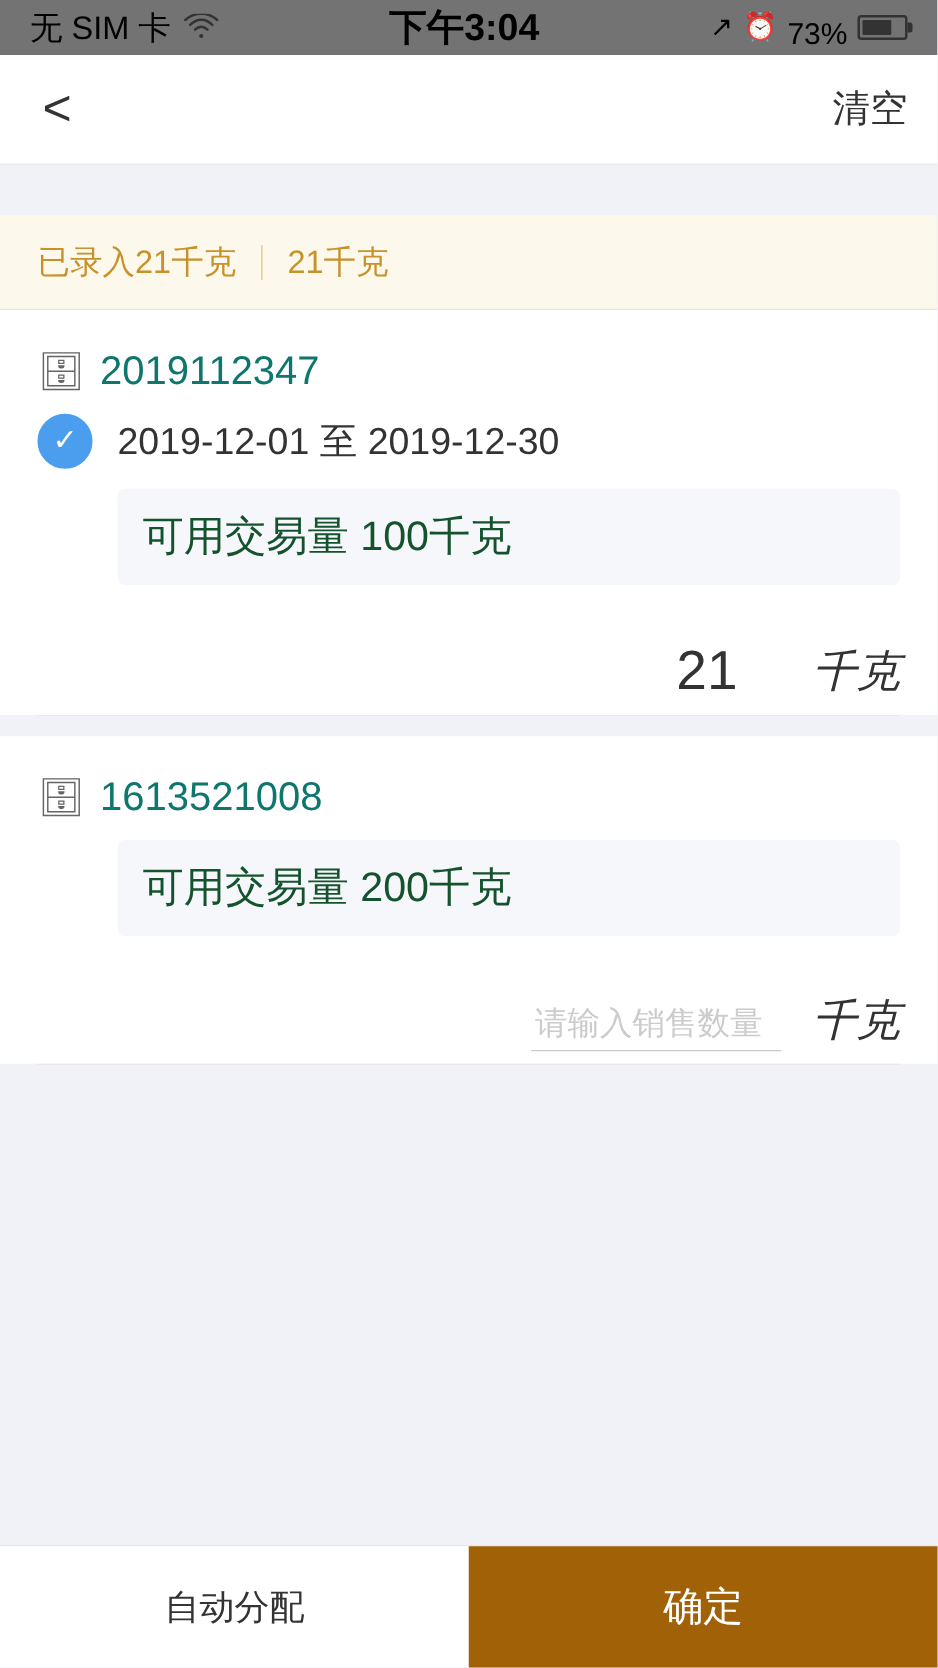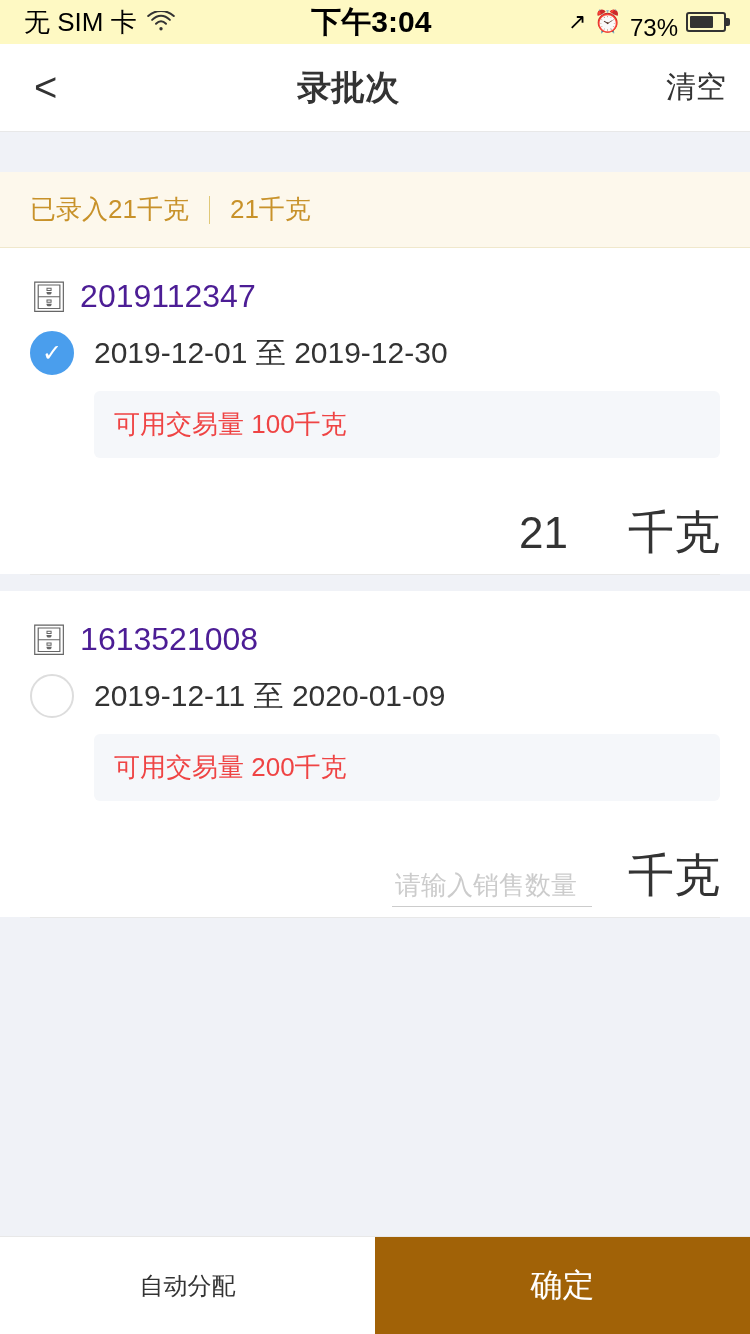--- a/index.html
+++ b/index.html
@@ -11,21 +11,21 @@
       width: 750px;
       min-height: 1334px;
       overflow-x: hidden;
     }
 
     
     .status-bar {
       display: flex;
       align-items: center;
       justify-content: space-between;
-      background: #fef9c3;
+      background: #737373;
       padding: 0 24px;
       height: 44px;
       font-size: 28px;
     }
     .status-left {
       display: flex;
       align-items: center;
       gap: 10px;
       font-size: 26px;
       font-weight: 500;
@@ -137,21 +137,21 @@
       align-items: center;
       gap: 12px;
       margin-bottom: 16px;
     }
     .batch-doc-icon {
       font-size: 30px;
       color: #666;
     }
     .batch-id {
       font-size: 32px;
-      color: #4c1d95;
+      color: #0f766e;
       font-weight: 500;
     }
 
     .batch-date-row {
       display: flex;
       align-items: center;
       gap: 20px;
       margin-bottom: 16px;
     }
     .radio-circle {
@@ -178,51 +178,52 @@
     .batch-date {
       font-size: 30px;
       color: #333;
     }
 
     .available-qty-box {
       background: #f5f7fa;
       border-radius: 6px;
       padding: 16px 20px;
       margin-left: 64px;
-      font-size: 26px;
-      color: #ef4444;
+      font-size: 33px;
+      color: #14532d;
     }
 
     
     .qty-input-row {
       display: flex;
-      align-items: flex-end;
+      align-items: flex-start;
       justify-content: flex-end;
-      gap: 36px;
+      gap: 25px;
       padding: 20px 30px 10px;
       background: #fff;
     }
     .qty-input {
       border: none;
       border-bottom: 1px solid #ccc;
       outline: none;
       font-size: 34px;
       color: #333;
       text-align: right;
       width: 200px;
       padding: 4px 0;
       background: transparent;
     }
     .qty-input::placeholder {
       color: #ccc;
       font-size: 26px;
     }
     .qty-unit {
-      font-size: 46px;
-      color: #333;
+      font-size: 35px;
+      color: #333;
+      font-style: italic;
     }
     .qty-value-display {
       font-size: 44px;
       color: #333;
       font-weight: 400;
     }
 
     
     .section-separator {
       height: 16px;
@@ -235,21 +236,21 @@
       bottom: 0;
       left: 0;
       width: 750px;
       height: 98px;
       display: flex;
       border-top: 1px solid #e8e8e8;
     }
     .btn-auto {
       flex: 1;
       background: #fff;
-      font-size: 24px;
+      font-size: 28px;
       color: #333;
       border: none;
       cursor: pointer;
       display: flex;
       align-items: center;
       justify-content: center;
     }
     .btn-confirm {
       flex: 1;
       background: #a16207;
@@ -293,21 +294,20 @@
     <span style="font-size:22px;">⏰</span>
     <span style="font-size:24px;margin-top:12px;">73%</span>
     <span class="battery-body">
       <span class="battery-fill"></span>
     </span>
   </div>
 </div>
 
 <div class="nav-bar">
   <span class="nav-back">&lt;</span>
-  <span class="nav-title">录批次</span>
   <span class="nav-action">清空</span>
 </div>
 
 <div class="summary-bar">
   <span class="summary-label">已录入21千克</span>
   <span class="summary-divider"></span>
   <span class="summary-value">21千克</span>
 </div>
 
 <div class="main-content">
@@ -333,24 +333,20 @@
   </div>
   <div style="height:1px; background:#e8e8e8; margin: 0 30px;"></div>
 
   <div class="section-separator"></div>
 
   <div class="batch-card">
     <div class="batch-id-row">
       <span class="batch-doc-icon">🗄</span>
       <span class="batch-id">1613521008</span>
     </div>
-    <div class="batch-date-row">
-      <div class="radio-circle"></div>
-      <span class="batch-date">2019-12-11 至 2020-01-09</span>
-    </div>
     <div class="available-qty-box">可用交易量 200千克</div>
   </div>
 
   <div class="qty-input-row">
     <input class="qty-input" type="number" placeholder="请输入销售数量" style="">
     <span class="qty-unit">千克</span>
   </div>
   <div style="height:1px; background:#e8e8e8; margin: 0 30px;"></div>
 
   <div style="height: 460px; background: #f0f2f7;"></div>

